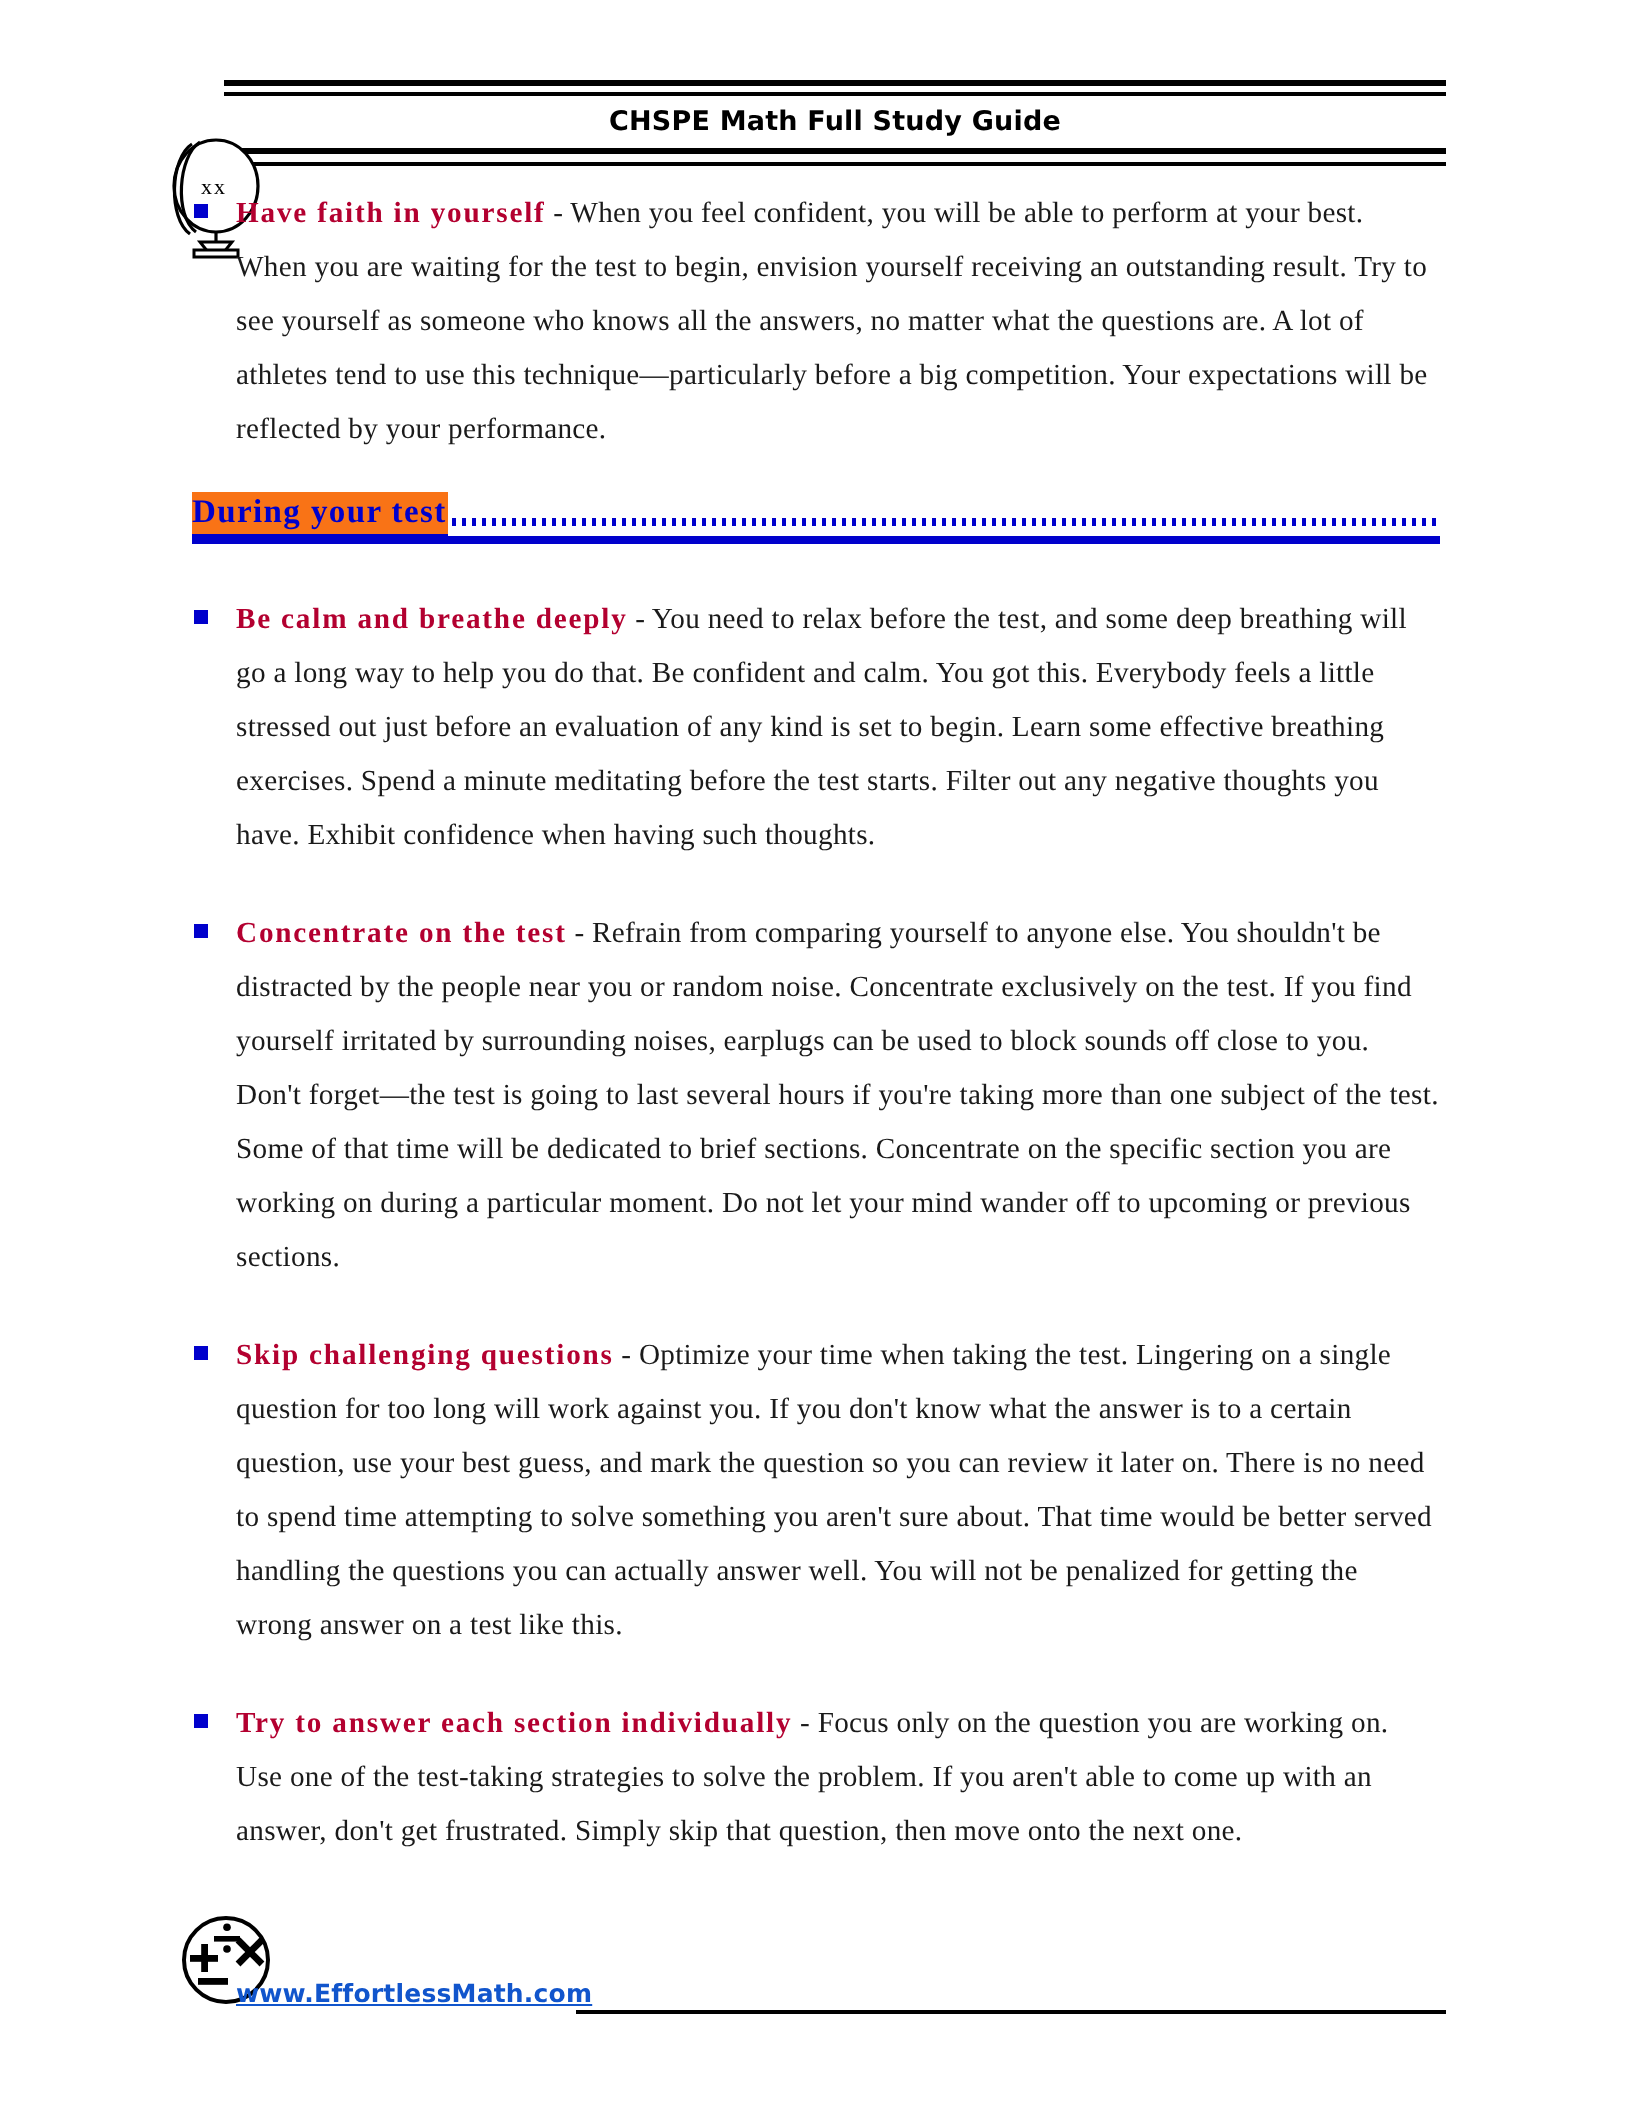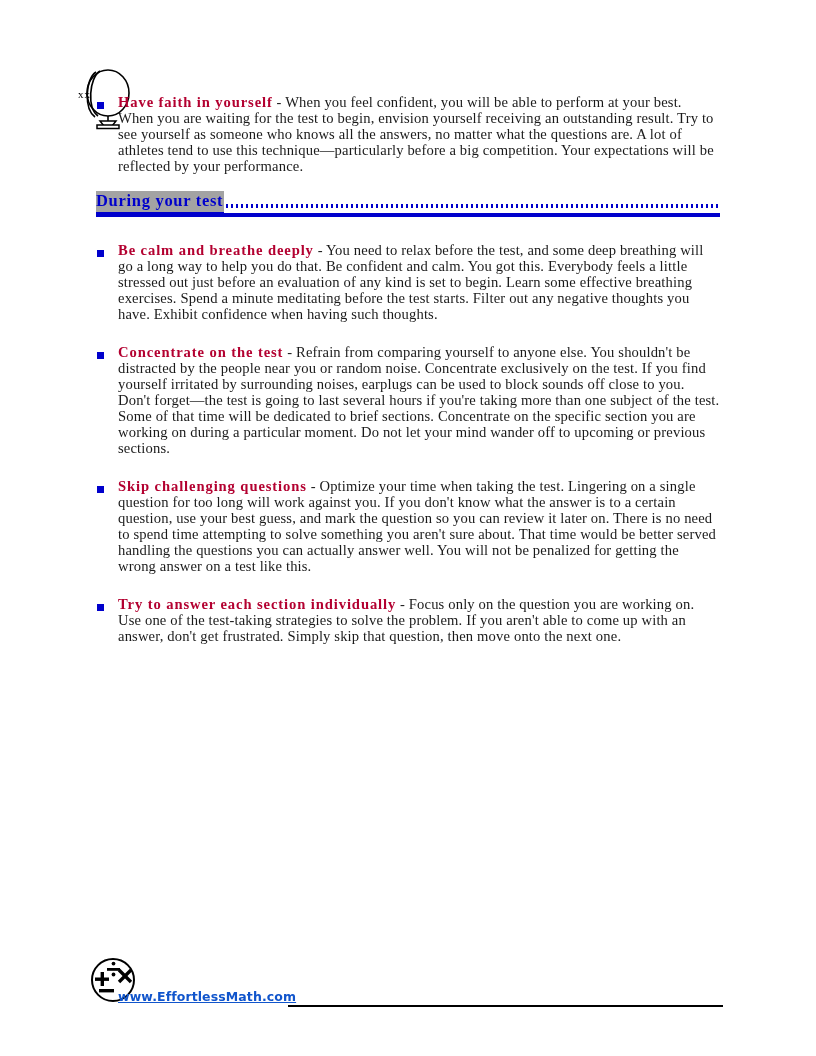--- a/index.html
+++ b/index.html
@@ -63,20 +63,21 @@
     position: absolute;
     left: 78px;
     top: 32px;
     width: 58px;
     height: 62px;
   }
   .globe .pagenum {
     position: absolute;
     left: 0; top: 20px;
     width: 58px;
+    text-align: center;
     font-family: "Liberation Serif", serif;
     font-size: 11px;
     color: #000000;
     letter-spacing: 1px;
   }
 
   
   .content {
     position: absolute;
     left: 0;
@@ -92,21 +93,21 @@
     position: absolute;
     left: 97px;
     top: 8px;
     width: 7px;
     height: 7px;
     background: #0000cc;
   }
   .para {
     margin: 0;
     font-size: 14.6px;
-    line-height: 16px;
+    line-height: 27px;
     color: #1a1a1a;
     text-align: justify;
     text-justify: inter-word;
     letter-spacing: 0.15px;
   }
   .para:last-child { text-align: left; }
   .lead {
     font-weight: bold;
     color: #b30030;
     letter-spacing: 0.9px;
@@ -132,21 +133,21 @@
     top: 0;
     font-size: 16.5px;
     font-weight: bold;
     color: #0000cc;
     letter-spacing: 0.7px;
     line-height: 20px;
     border-bottom: 1px solid #0000cc;
     padding-bottom: 1px;
     white-space: nowrap;
     z-index: 2;
-    background: #a3a3a3;
+    background: #f97316;
     padding-right: 1px;
   }
   .sh-dots {
     position: absolute;
     left: 0;
     right: 0;
     top: 13px;
     height: 4px;
     background-image: repeating-linear-gradient(to right,
       #0000cc 0px, #0000cc 2px, transparent 2px, transparent 5px);
@@ -199,20 +200,27 @@
     background: #000000;
   }
 </style>
 </head>
 <body>
 
 <div class="page">
 
   <div class="header">
 
+    <div class="header-rules">
+      <div class="rule-top-1"></div>
+      <div class="rule-top-2"></div>
+      <div class="header-title">CHSPE Math Full Study Guide</div>
+      <div class="rule-bot-1"></div>
+      <div class="rule-bot-2"></div>
+    </div>
 
     <div class="globe">
       <svg width="58" height="62" viewBox="0 0 58 62" xmlns="http://www.w3.org/2000/svg">
         <ellipse cx="30" cy="25" rx="21" ry="23" fill="#ffffff" stroke="#000000" stroke-width="1.6"></ellipse>
         <path d="M22 3 C11 10, 9 40, 20 48" fill="none" stroke="#000000" stroke-width="1.6"></path>
         <path d="M18 4 C7 11, 6 41, 17 49" fill="none" stroke="#000000" stroke-width="1.6"></path>
         <path d="M30 48 L30 53" stroke="#000000" stroke-width="1.6" fill="none"></path>
         <path d="M22 53 L38 53 L34 58 L26 58 Z" fill="#ffffff" stroke="#000000" stroke-width="1.5"></path>
         <rect x="19" y="57" width="22" height="3.5" fill="#ffffff" stroke="#000000" stroke-width="1.5"></rect>
       </svg>

